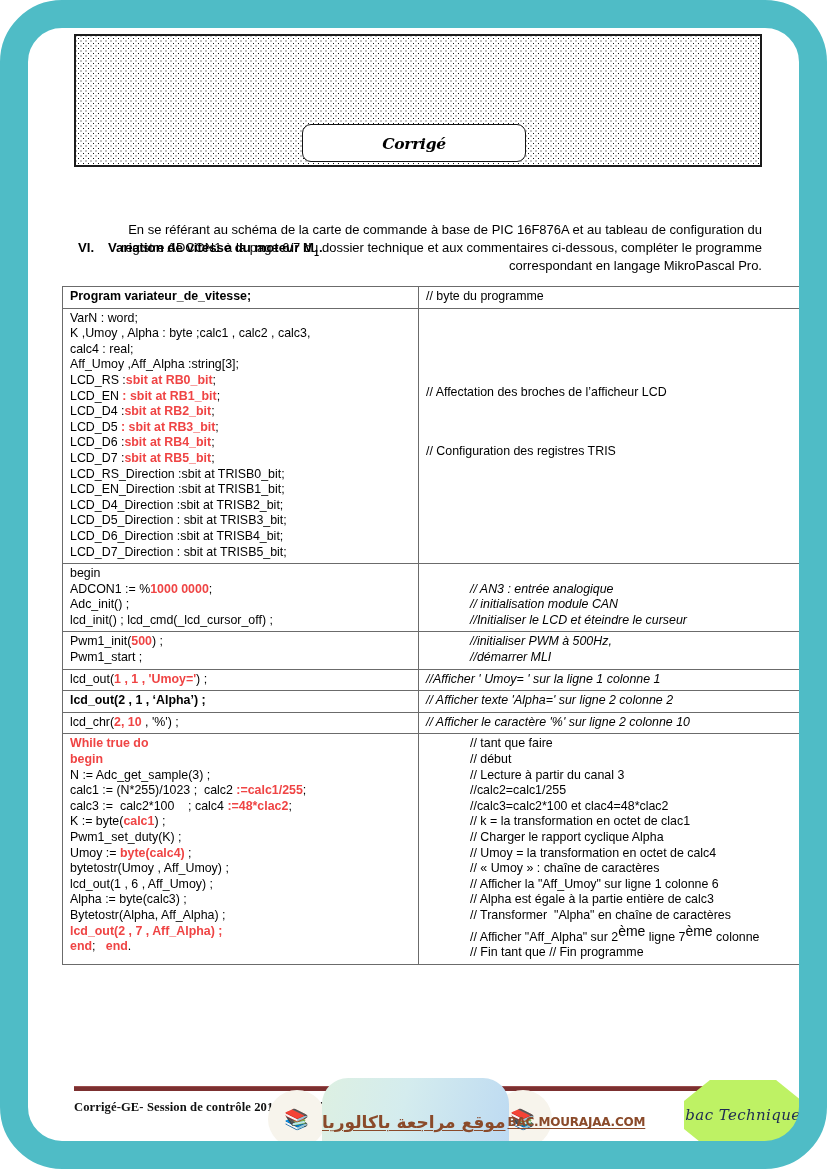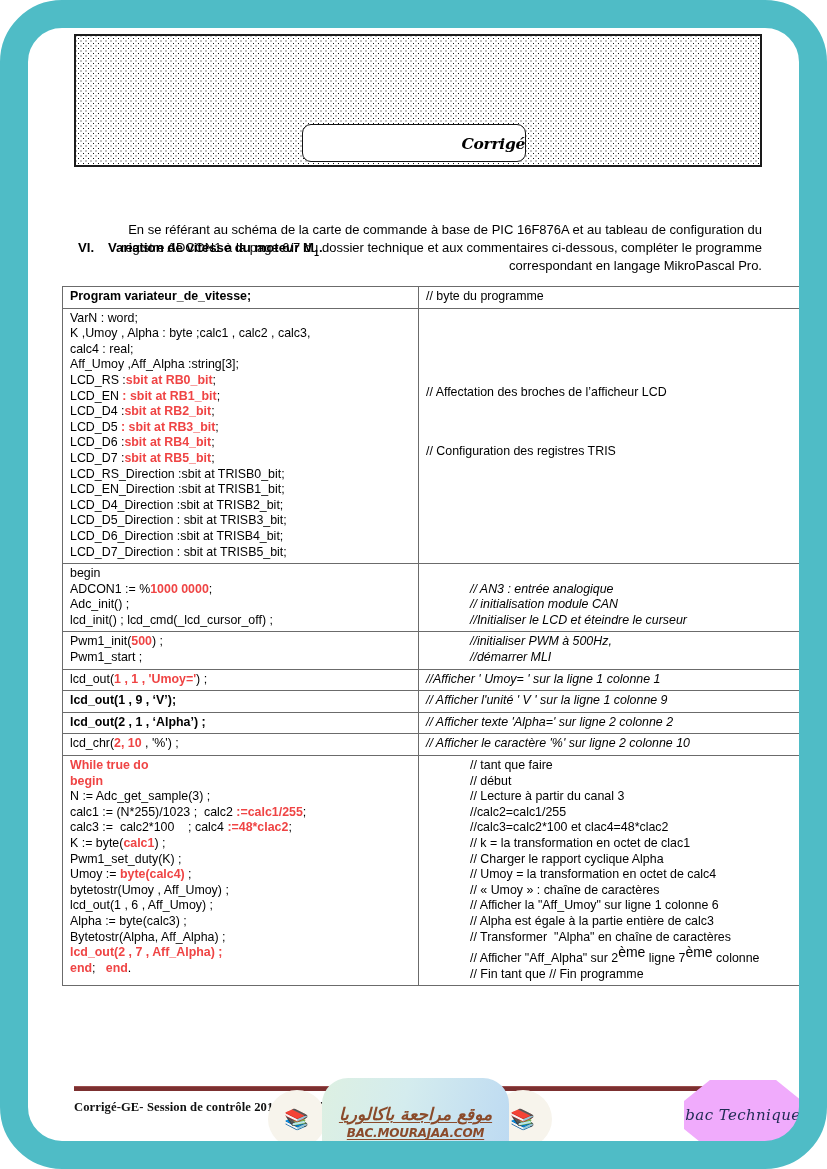--- a/index.html
+++ b/index.html
@@ -59,21 +59,21 @@
   #corrige-box {
     position: absolute;
     left: 226px; top: 88px;
     width: 224px; height: 38px;
     box-sizing: border-box;
     background: #ffffff;
     border: 1.6px solid #111;
     border-radius: 9px;
     display: flex;
     align-items: center;
-    justify-content: flex-end;
+    justify-content: center;
   }
   #corrige-label {
     font-family: "DejaVu Serif", serif;
     font-style: italic;
     font-weight: bold;
     font-size: 15.5px;
     color: #000;
     letter-spacing: -0.3px;
   }
 
@@ -184,25 +184,24 @@
 
   
   #wm-main {
     position: absolute;
     left: 322px; top: 1078px;
     width: 187px; height: 88px;
     border-radius: 26px;
     background: linear-gradient(105deg, #ddf0e2 0%, #d4ecee 42%, #bcd9f2 100%);
     z-index: 7;
     display: flex;
-    flex-direction: column;
+    flex-direction: row;
     align-items: center;
-    justify-content: center;
+    justify-content: flex-start;
     gap: 2px;
-    font-style: italic;
   }
   #wm-arabic {
     font-family: "DejaVu Sans", sans-serif;
     direction: rtl;
     font-size: 17px;
     font-weight: bold;
     color: #8a4a2a;
     text-decoration: underline;
     text-decoration-thickness: 1.4px;
     text-underline-offset: 2px;
@@ -218,21 +217,21 @@
     text-underline-offset: 2px;
     letter-spacing: -0.2px;
     white-space: nowrap;
   }
 
   
   #wm-badge {
     position: absolute;
     left: 684px; top: 1080px;
     width: 118px; height: 70px;
-    background: #f0abfc;
+    background: #bef264;
     clip-path: polygon(22% 0%, 78% 0%, 100% 30%, 100% 70%, 78% 100%, 22% 100%, 0% 70%, 0% 30%);
     z-index: 7;
     display: flex;
     align-items: center;
     justify-content: center;
   }
   #wm-badge-text {
     font-family: "DejaVu Serif", serif;
     font-style: italic;
     font-size: 15px;
@@ -316,24 +315,20 @@
           <div class="cmt-line ital">//initialiser PWM à 500Hz,</div>
           <div class="cmt-line ital">//démarrer MLI</div>
         </td>
       </tr>
 
       <tr>
         <td class="col-left"><span>lcd_out(</span><span class="red">1 , 1 , 'Umoy='</span><span>) ;</span></td>
         <td class="col-right ital">//Afficher ' Umoy= ' sur la  ligne 1 colonne 1</td>
       </tr>
 
-      <tr>
-        <td class="col-left red">lcd_out(1 , 9 , ‘V’);</td>
-        <td class="col-right ital">// Afficher l'unité ' V ' sur la  ligne 1  colonne 9</td>
-      </tr>
 
       <tr>
         <td class="col-left red">lcd_out(2 , 1 , ‘Alpha’) ;</td>
         <td class="col-right ital">// Afficher texte 'Alpha='  sur ligne 2  colonne 2</td>
       </tr>
 
       <tr>
         <td class="col-left"><span>lcd_chr(</span><span class="red">2, 10</span><span> , '%') ;</span></td>
         <td class="col-right ital">// Afficher le caractère '%' sur ligne 2 colonne 10</td>
       </tr>

